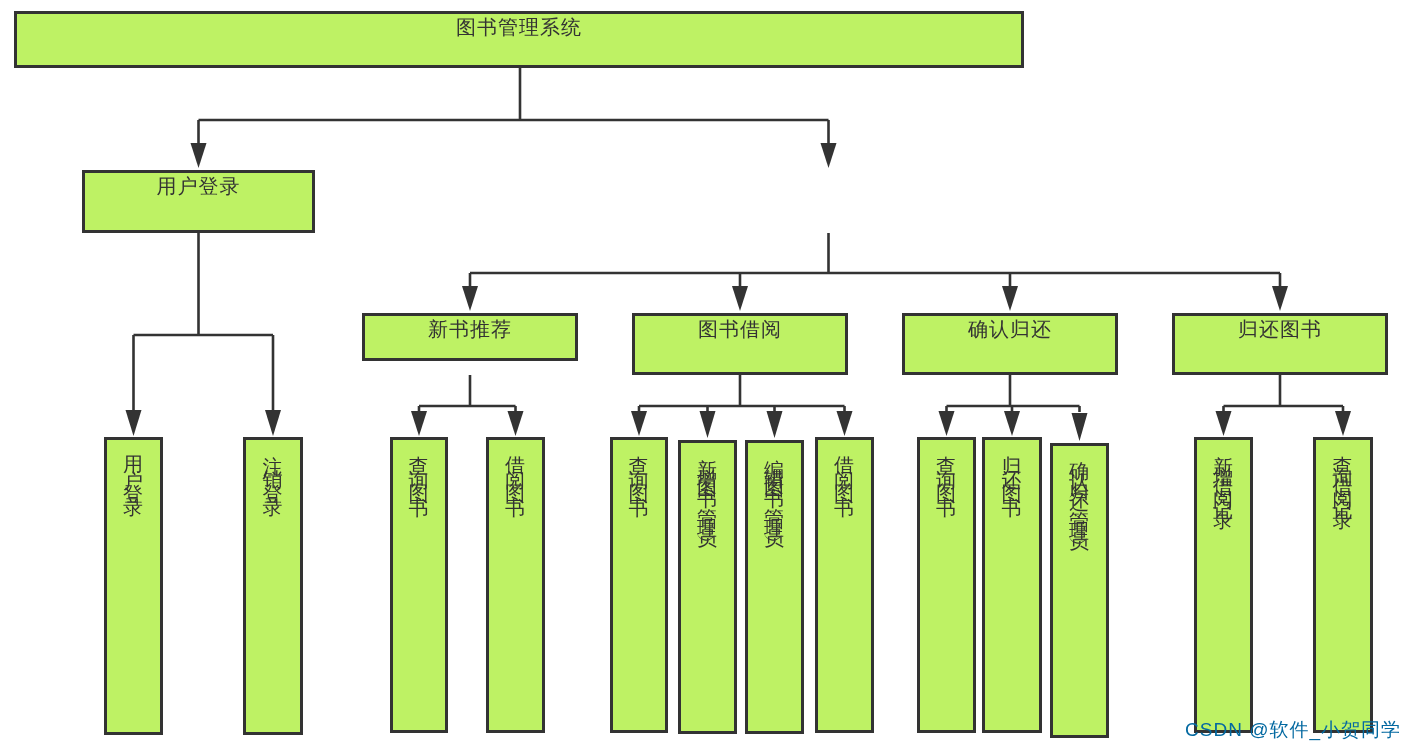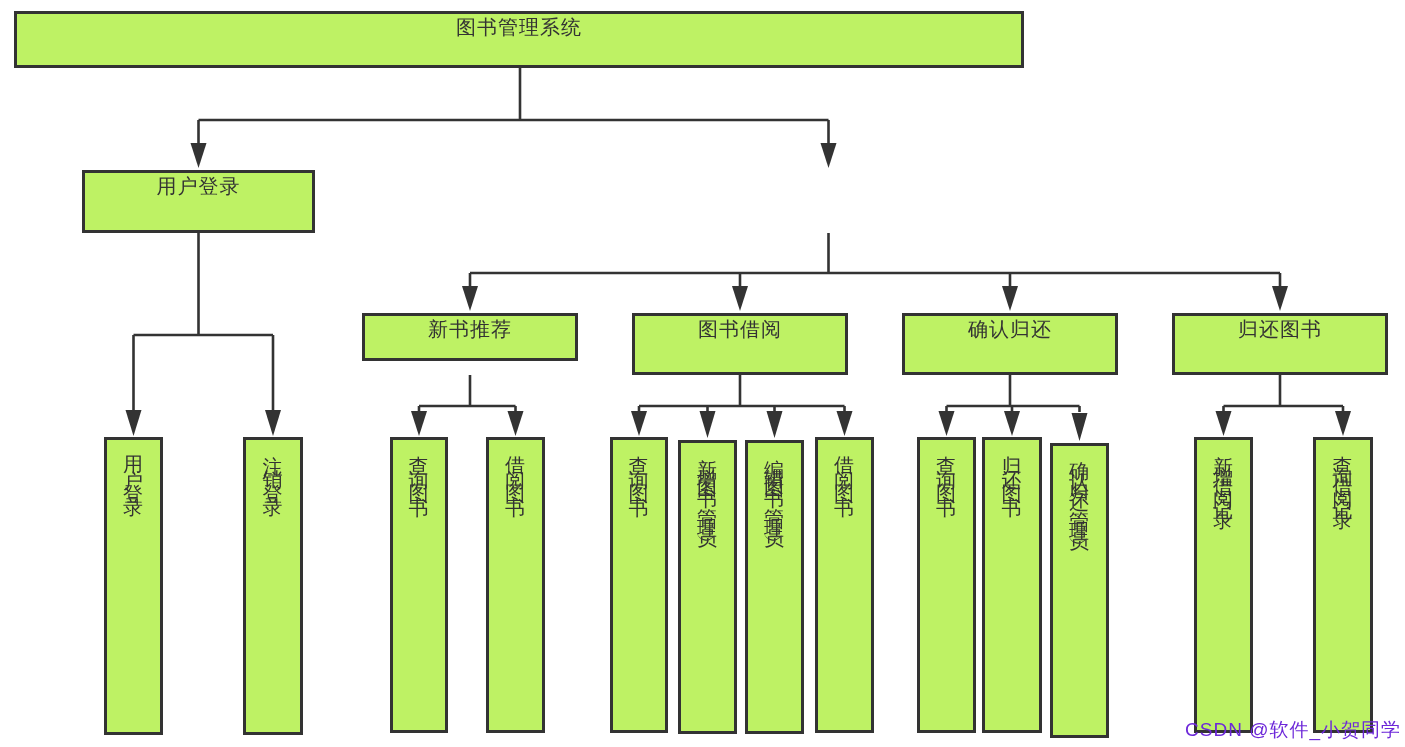--- a/index.html
+++ b/index.html
@@ -46,21 +46,21 @@
     white-space: nowrap;
   }
   .sp-lg { letter-spacing: 14px; }
   .sp-md { letter-spacing: 11px; }
   .sp-sm { letter-spacing: 10px; }
   .watermark {
     position: absolute;
     right: 4px;
     top: 717px;
     font-size: 19px;
-    color: #6d28d9;
+    color: #0369a1;
     letter-spacing: 1px;
     z-index: 5;
     white-space: nowrap;
   }
 </style>
 </head>
 <body>
 
 <div class="canvas">
 

